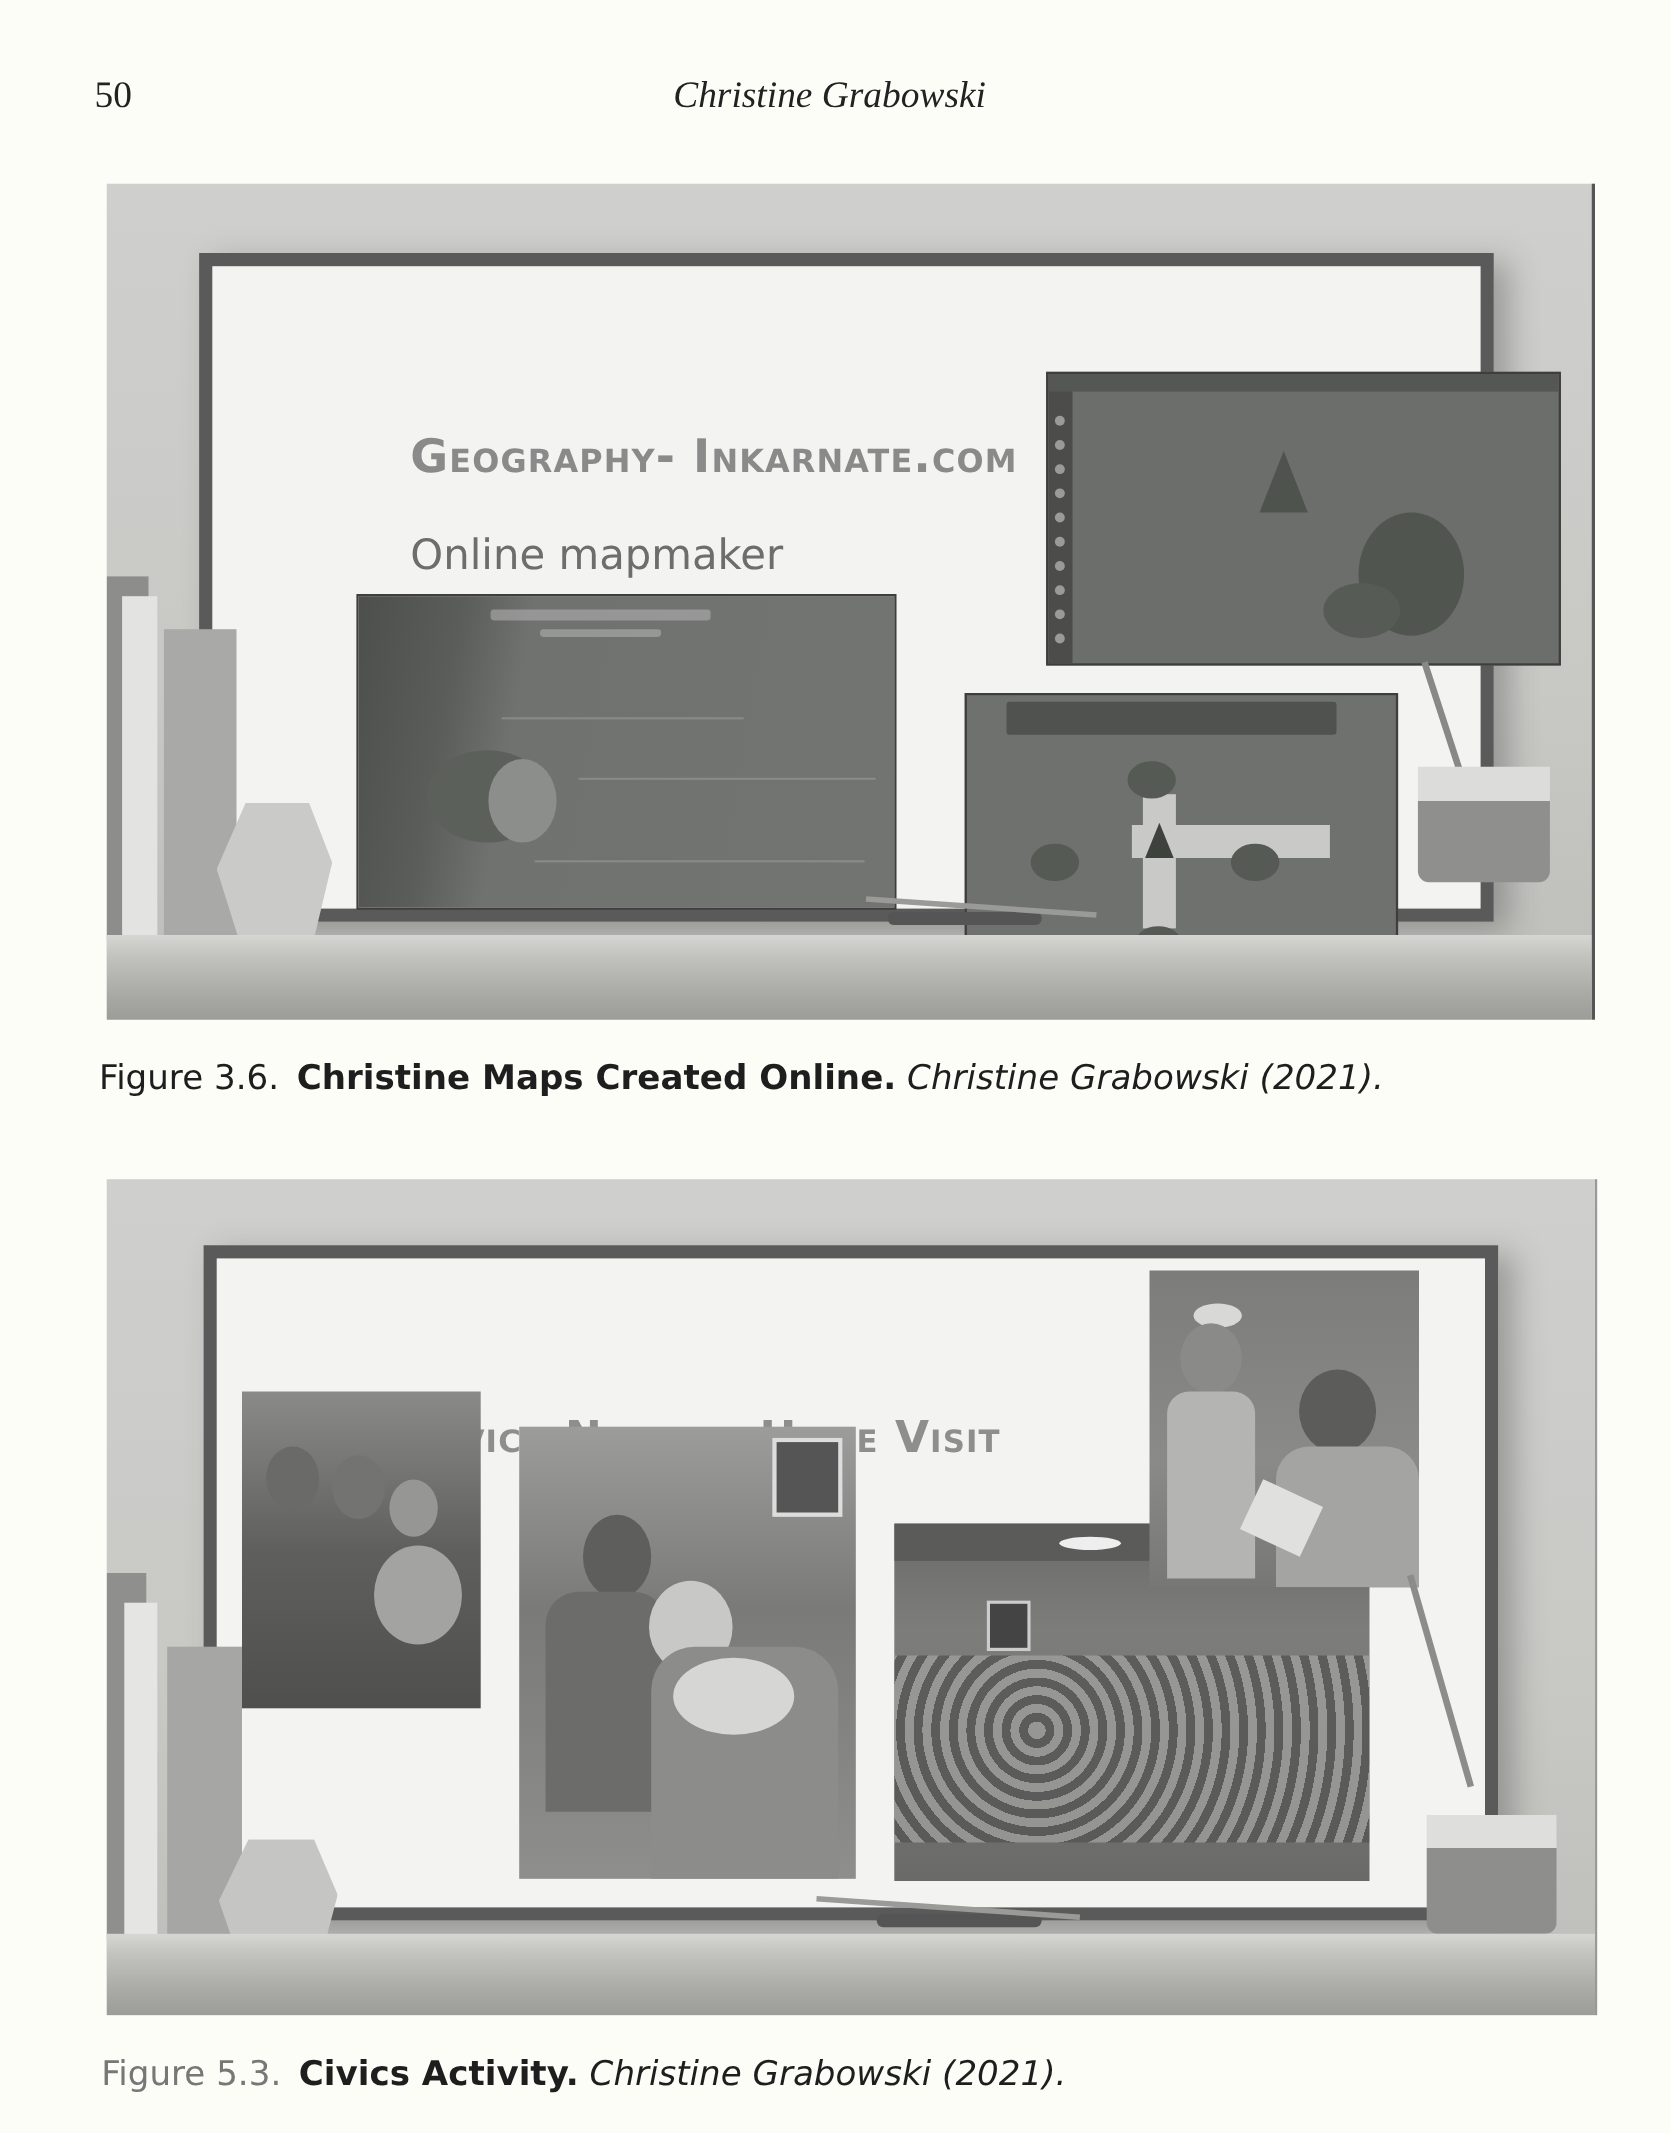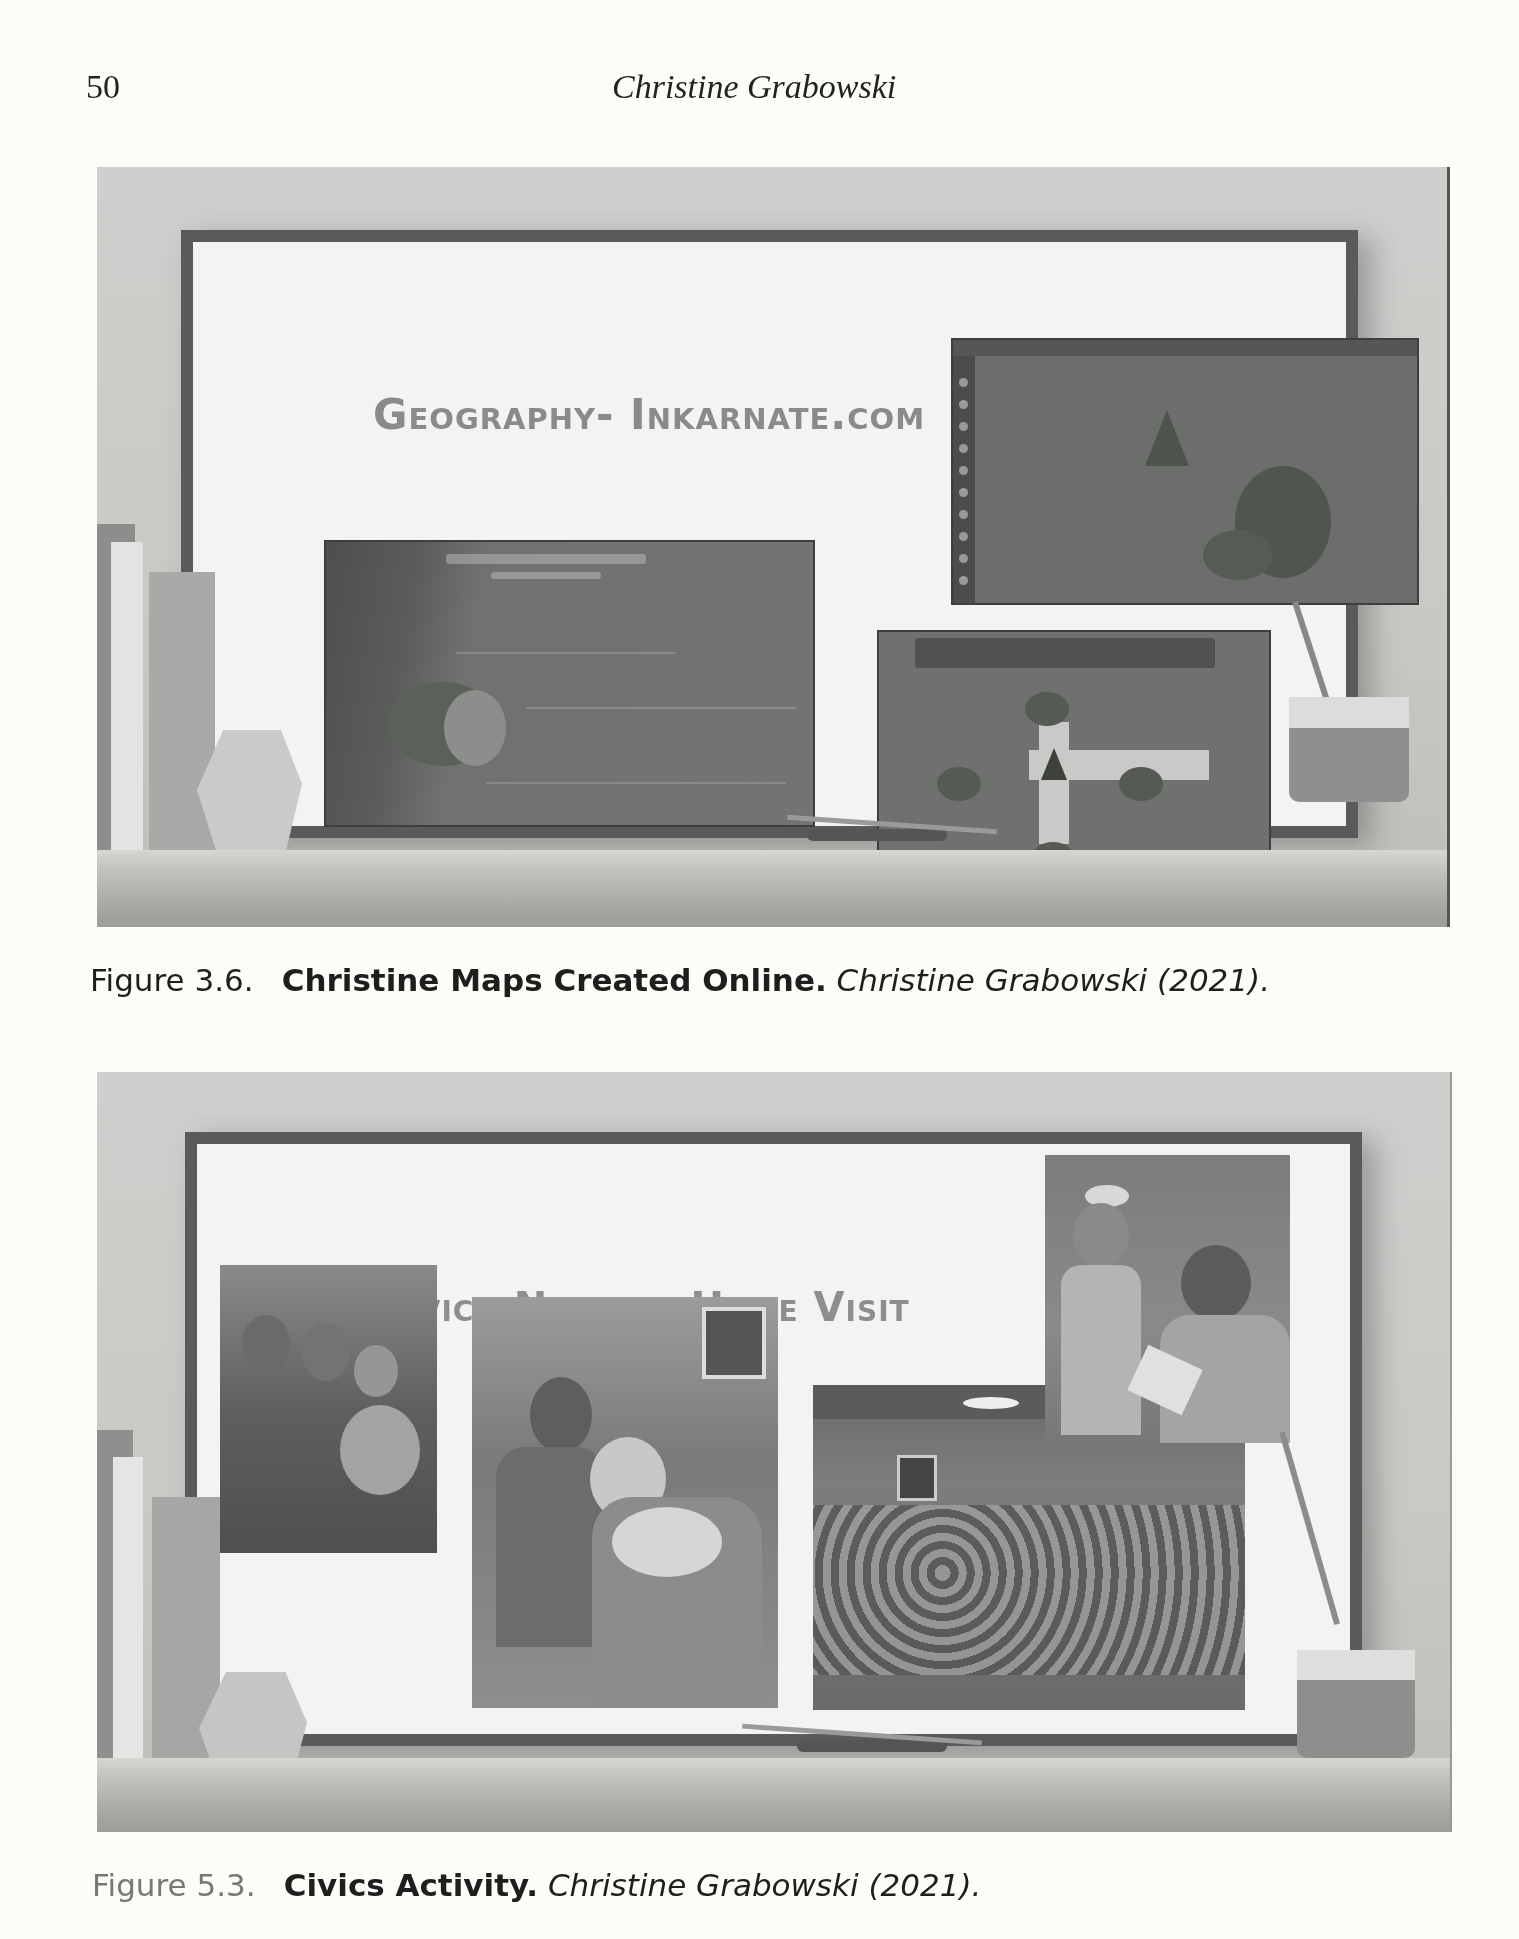--- a/index.html
+++ b/index.html
@@ -65,36 +65,37 @@
   .compass-arm { position:absolute; background:#c9c9c7; }
 
   .photo { position:absolute; overflow:hidden; }
   .pA { left:123px; top:193px; width:217px; height:288px; background:linear-gradient(180deg,#8a8a88 0%,#5f5f5d 50%,#4f4f4d 100%); }
   .pB { left:375px; top:225px; width:306px; height:411px; background:linear-gradient(180deg,#9c9c9a 0%,#7a7a78 40%,#8e8e8c 100%); }
   .pC { left:716px; top:313px; width:432px; height:325px; background:linear-gradient(180deg,#6a6a68 0%,#7d7d7b 30%,#6a6a68 100%); }
   .pD { left:948px; top:83px; width:245px; height:288px; background:linear-gradient(180deg,#7c7c7a 0%,#8a8a88 60%,#777775 100%); }
 
   .decor { position:absolute; }
   .caption { position:absolute; font-family:"DejaVu Sans", sans-serif; font-size:31px; white-space:nowrap; color:#1e1e1e; }
-  .caption .lbl { margin-right:28px; }
+  .caption .lbl { margin-right:16px; }
   .caption .ttl { font-weight:bold; }
   .caption .src { font-style:italic; }
   .cap1 { left:90px; top:962px; }
   .cap2 { left:92px; top:1867px; }
   .cap2 .lbl { color:#777; }
 </style>
 </head>
 <body>
 
 <div class="abs page-num">50</div>
 <div class="abs running-head">Christine Grabowski</div>
 
 <div class="figure fig1">
   <div class="board">
     <div class="slide-title">Geography- Inkarnate.com</div>
+    <div class="slide-subtitle">Online mapmaker</div>
 
     <div class="map map1">
       <div class="map-title-blur" style="left:120px;top:12px;width:200px;"></div>
       <div class="map-title-blur" style="left:165px;top:30px;width:110px;height:7px;"></div>
       <div class="blob" style="left:62px;top:140px;width:110px;height:84px;background:#5c605a;"></div>
       <div class="blob" style="left:118px;top:148px;width:62px;height:76px;background:#8c8e8b;"></div>
       <div class="map-line" style="left:130px;top:110px;width:220px;"></div>
       <div class="map-line" style="left:200px;top:165px;width:270px;"></div>
       <div class="map-line" style="left:160px;top:240px;width:300px;"></div>
     </div>

